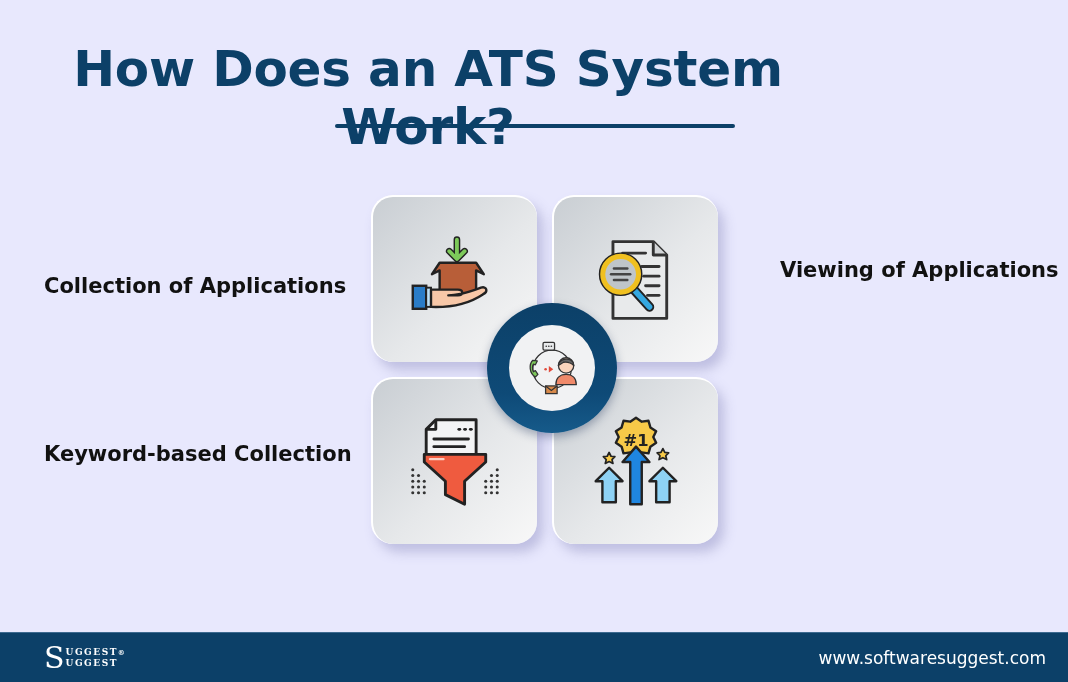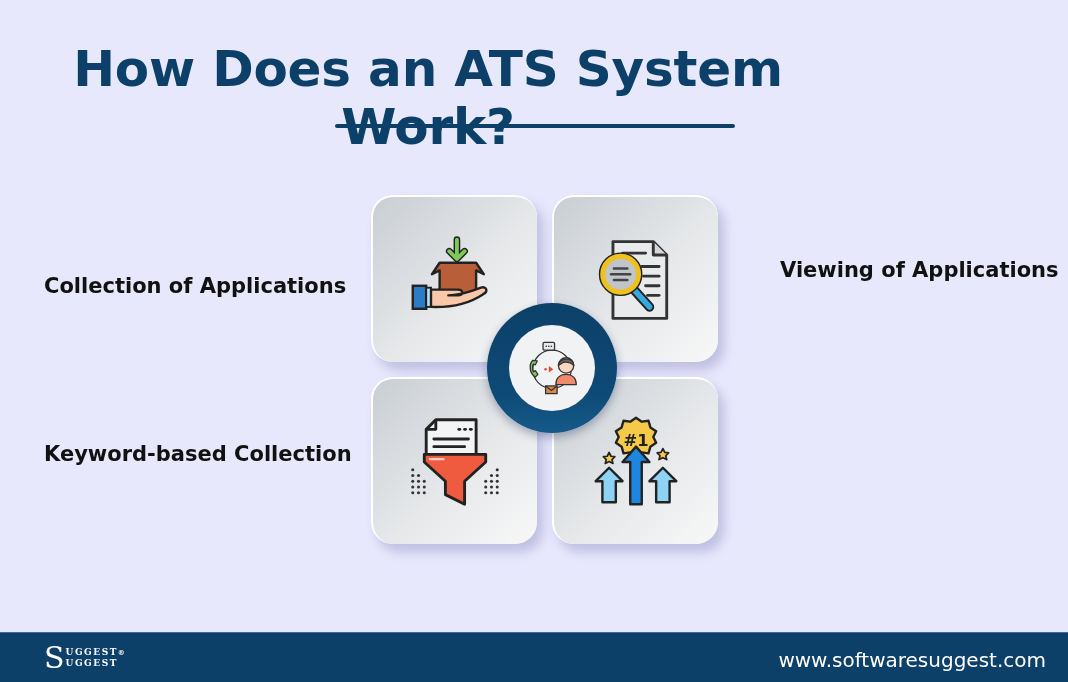--- a/index.html
+++ b/index.html
@@ -49,21 +49,21 @@
   }
   .logo {
     position: absolute; left: 44px; top: 10px; color: #fff;
     font-family: "DejaVu Serif", "Liberation Serif", serif;
     display: flex; align-items: center;
   }
   .logo-s { font-size: 30px; line-height: 30px; }
   .logo-words { display: flex; flex-direction: column; font-size: 9px; letter-spacing: 1.5px; line-height: 11px; margin-left: 1px; font-weight: 700; }
   .logo-reg { font-size: 7px; vertical-align: top; }
   .url {
-    position: absolute; right: 22px; top: 15px; color: #fff; font-size: 20px;
+    position: absolute; right: 22px; top: 15px; color: #fff; font-size: 17px;
     font-family: "DejaVu Sans", "Liberation Sans", sans-serif;
   }
 </style>
 </head>
 <body>
 
 <h1 class="title">How Does an ATS System Work?</h1>
 <div class="title-rule"></div>
 
 <div class="label" style="left:44px; top:256px;margin-top:14px;">Collection of Applications</div>

